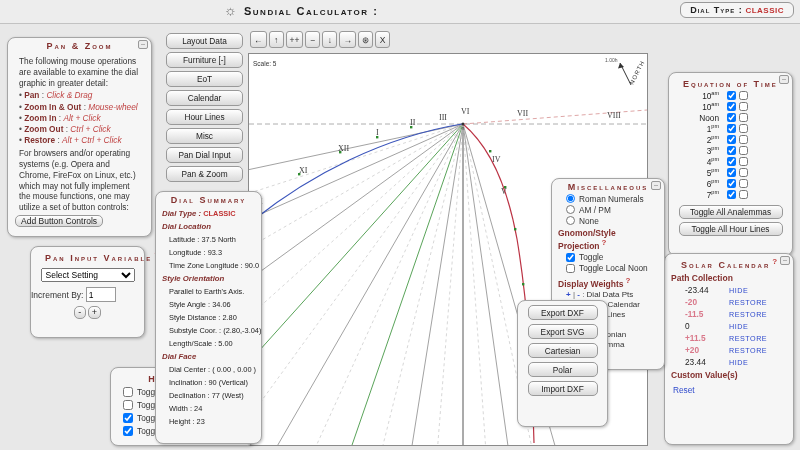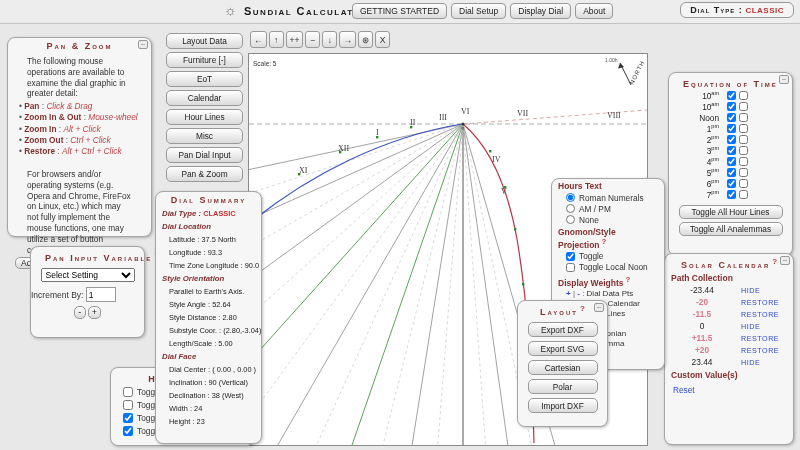--- a/index.html
+++ b/index.html
@@ -21,22 +21,22 @@
   .phead{position:relative;text-align:center;padding:3px 14px 1px;color:#83302e;font-weight:bold;font-size:9px;letter-spacing:2px;font-variant:small-caps;white-space:nowrap;}
   .help{color:#c24040;font-size:8px;vertical-align:super;margin-left:2px;letter-spacing:0;}
   .collapse{position:absolute;top:2px;right:3px;font-size:6px;line-height:7px;padding:0 2px;border:1px solid #999;border-radius:2px;background:#ececec;color:#555;cursor:pointer;font-family:inherit;}
   .btn{display:inline-block;font-family:inherit;border:1px solid #999;border-radius:5px;background:linear-gradient(#fff,#dadada);font-size:8.5px;color:#222;text-align:center;padding:0 5px;cursor:pointer;}
   .link{color:#2f4acc;cursor:pointer;text-decoration:none;}
   .heading{color:#83302e;font-weight:bold;font-size:8.5px;padding:2px 0 1px 6px;}
 
   
   #panel-panzoom{left:7px;top:37px;width:143px;height:198px;}
   #panel-panzoom .pbody{padding:2px 7px 4px;}
-  .note{margin:2px 12px;font-size:8.3px;line-height:1.3;color:#333;}
-  .oplist{margin:2px 0 12px 4px;padding:0;list-style:none;}
+  .note{margin:2px 4px;font-size:8.3px;line-height:1.3;color:#333;}
+  .oplist{margin:2px 0 2px 4px;padding:0;list-style:none;}
   .oplist li{font-size:8.3px;line-height:1.35;}
   .oplist li::before{content:"• ";color:#555;}
   .op{color:#83302e;font-weight:bold;}
   .opv{color:#c04545;font-style:italic;}
   .opc{color:#555;}
 
   
   #panel-paninput{left:30px;top:246px;width:113px;height:90px;}
   #panel-paninput select{display:block;margin:4px auto 5px;width:94px;font-size:8.5px;font-family:inherit;}
   .inc-row{font-size:8.5px;}
@@ -89,43 +89,37 @@
   .eot-row{display:flex;align-items:center;height:11px;padding-left:22px;}
   .eot-hour{width:28px;text-align:right;font-size:8.3px;color:#222;margin-right:8px;}
   .eot-hour sup{font-size:5.5px;}
   .mini{width:9px;height:9px;margin:0 3px 0 0;}
   .eot-buttons{margin-top:5px;text-align:center;}
   .eot-buttons .btn{display:block;width:104px;margin:3px auto 0;font-size:8.3px;padding:1px 2px;}
 
   
   #panel-solar{left:664px;top:253px;width:128px;height:190px;z-index:2;}
   .sc-row{display:flex;align-items:center;height:12px;padding-left:20px;font-size:8.3px;}
-  .sc-val{width:34px;text-align:center;margin-right:22px;}
+  .sc-val{width:34px;text-align:left;margin-right:10px;}
   .sc-val[data-state="hidden"]{color:#d9788a;font-weight:bold;}
   .sc-val[data-state="visible"]{color:#222;}
   .sc-act{font-size:7.2px;letter-spacing:0.5px;}
   .custom-row{padding-left:10px;margin-top:2px;}
   .custom-row input{width:44px;height:11px;border:1px solid #999;font-size:8px;font-family:inherit;}
   .custom-row .link{margin-left:4px;font-size:8.3px;}
   #panel-solar .reset{display:inline-block;margin:4px 0 0 8px;font-size:8.3px;}
 </style>
 </head>
 <body>
 
 <div class="stage">
 
   <header id="topbar">
     <span class="logo">☼</span>
     <span class="app-title">Sundial Calculator :</span>
-    <nav class="topnav">
-      <button class="tb-btn">GETTING STARTED</button>
-      <button class="tb-btn">Dial Setup</button>
-      <button class="tb-btn">Display Dial</button>
-      <button class="tb-btn">About</button>
-    </nav>
     <div class="dialtype">
       <span class="dt-label">Dial Type :</span>
       <span class="dt-value">CLASSIC</span>
     </div>
   </header>
 
   <section class="panel" id="panel-panzoom">
     <div class="phead">
       <span>Pan &amp; Zoom</span>
       <button class="collapse">--</button>
@@ -202,28 +196,28 @@
       <div class="ds-line" style="padding-left:2px;">
         <em class="ds-heading" style="padding-left:0;display:inline;">Dial Type :</em>
         <span class="ds-red">CLASSIC</span>
       </div>
       <div class="ds-heading">Dial Location</div>
       <div class="ds-line">Latitude : 37.5 North</div>
       <div class="ds-line">Longitude : 93.3</div>
       <div class="ds-line">Time Zone Longitude : 90.0</div>
       <div class="ds-heading">Style Orientation</div>
       <div class="ds-line">Parallel to Earth's Axis.</div>
-      <div class="ds-line">Style Angle : 52.64</div>
+      <div class="ds-line">Style Angle : 34.06</div>
       <div class="ds-line">Style Distance : 2.80</div>
       <div class="ds-line">Substyle Coor. : (2.80,-3.04)</div>
       <div class="ds-line">Length/Scale : 5.00</div>
       <div class="ds-heading">Dial Face</div>
       <div class="ds-line">Dial Center : ( 0.00 , 0.00 )</div>
       <div class="ds-line">Inclination : 90 (Vertical)</div>
-      <div class="ds-line">Declination : 38 (West)</div>
+      <div class="ds-line">Declination : 77 (West)</div>
       <div class="ds-line">Width : 24</div>
       <div class="ds-line">Height : 23</div>
     </div>
   </section>
 
   <div id="canvas-toolbar">
     <button class="ctb">←</button>
     <button class="ctb">↑</button>
     <button class="ctb">++</button>
     <button class="ctb">−</button>
@@ -298,21 +292,24 @@
       <g>
         <line x1="382" y1="31" x2="371" y2="9" stroke="#333" stroke-width="1"></line>
         <polygon points="371,9 369,14.5 375,13" fill="#333"></polygon>
         <text x="356" y="8" class="svgmicro">1.00h</text>
         <text x="384" y="31" class="north" transform="rotate(-63 384 31)">NORTH</text>
       </g>
     </svg>
   </div>
 
   <section class="panel" id="panel-misc">
-    <div class="heading">Hours Text</div>
+    <div class="phead">
+      <span>Miscellaneous</span>
+      <button class="collapse">--</button>
+    </div>
     <label class="radio-row">
       <input type="radio" name="hourstext" checked="" style="">
       <span>Roman Numerals</span>
     </label>
     <label class="radio-row">
       <input type="radio" name="hourstext" style="">
       <span>AM / PM</span>
     </label>
     <label class="radio-row">
       <input type="radio" name="hourstext" style="">
@@ -335,24 +332,20 @@
     <div class="wrow"><a class="link wbtn">+</a> <span class="wsep">|</span> <a class="link wbtn">-</a> <span class="wcolon">:</span> <span class="wlabel">Dial Data Pts</span></div>
     <div class="wrow"><a class="link wbtn">+</a> <span class="wsep">|</span> <a class="link wbtn">-</a> <span class="wcolon">:</span> <span class="wlabel">Solar Calendar</span></div>
     <div class="wrow"><a class="link wbtn">+</a> <span class="wsep">|</span> <a class="link wbtn">-</a> <span class="wcolon">:</span> <span class="wlabel">Hour Lines</span></div>
     <div class="wrow"><a class="link wbtn">+</a> <span class="wsep">|</span> <a class="link wbtn">-</a> <span class="wcolon">:</span> <span class="wlabel">Italian</span></div>
     <div class="wrow"><a class="link wbtn">+</a> <span class="wsep">|</span> <a class="link wbtn">-</a> <span class="wcolon">:</span> <span class="wlabel">Babylonian</span></div>
     <div class="wrow"><a class="link wbtn">+</a> <span class="wsep">|</span> <a class="link wbtn">-</a> <span class="wcolon">:</span> <span class="wlabel">Analemma</span></div>
     <a class="link restore">Restore</a>
   </section>
 
   <section class="panel" id="panel-layout">
-    <div class="phead">
-      <span>Layout</span><sup class="help">?</sup>
-      <button class="collapse">--</button>
-    </div>
     <button class="btn">Export DXF</button>
     <button class="btn">Export SVG</button>
     <button class="btn">Cartesian</button>
     <button class="btn">Polar</button>
     <button class="btn">Import DXF</button>
   </section>
 
   <section class="panel" id="panel-eot">
     <div class="phead">
       <span>Equation of Time</span><sup class="help">?</sup>
@@ -402,22 +395,22 @@
         <span class="eot-hour"><span>6</span><sup>pm</sup></span>
         <input type="checkbox" class="mini" checked="" style="">
         <input type="checkbox" class="mini" style="">
       </div>
     <div class="eot-row">
         <span class="eot-hour"><span>7</span><sup>pm</sup></span>
         <input type="checkbox" class="mini" checked="" style="">
         <input type="checkbox" class="mini" style="">
       </div>
     <div class="eot-buttons">
+      <button class="btn">Toggle All Analemmas</button>
       <button class="btn">Toggle All Hour Lines</button>
-      <button class="btn">Toggle All Analemmas</button>
     </div>
   </section>
 
   <section class="panel" id="panel-solar">
     <div class="phead">
       <span>Solar Calendar</span><sup class="help">?</sup>
       <button class="collapse">--</button>
     </div>
     <div class="heading">Path Collection</div>
     <div class="sc-row">

